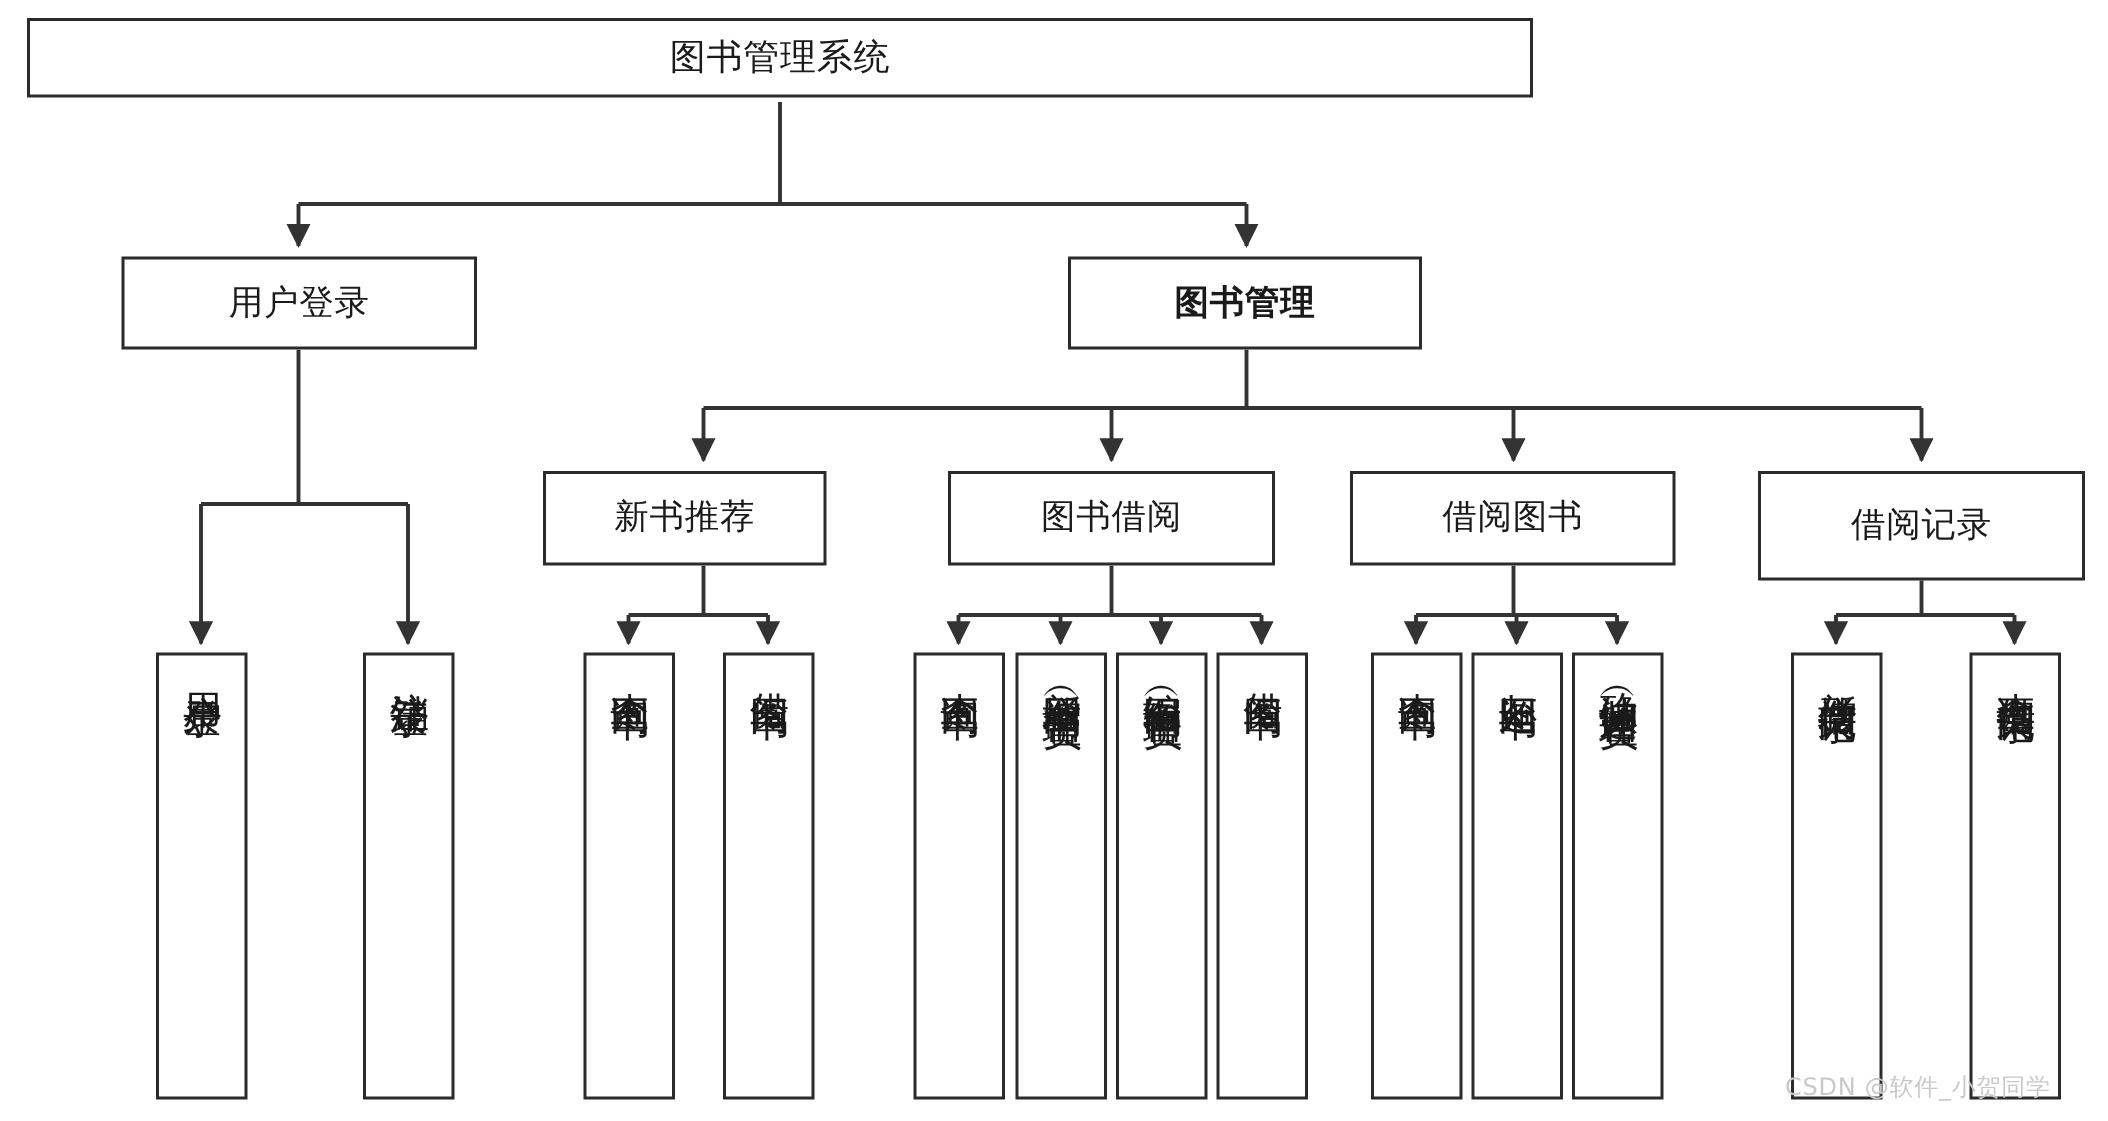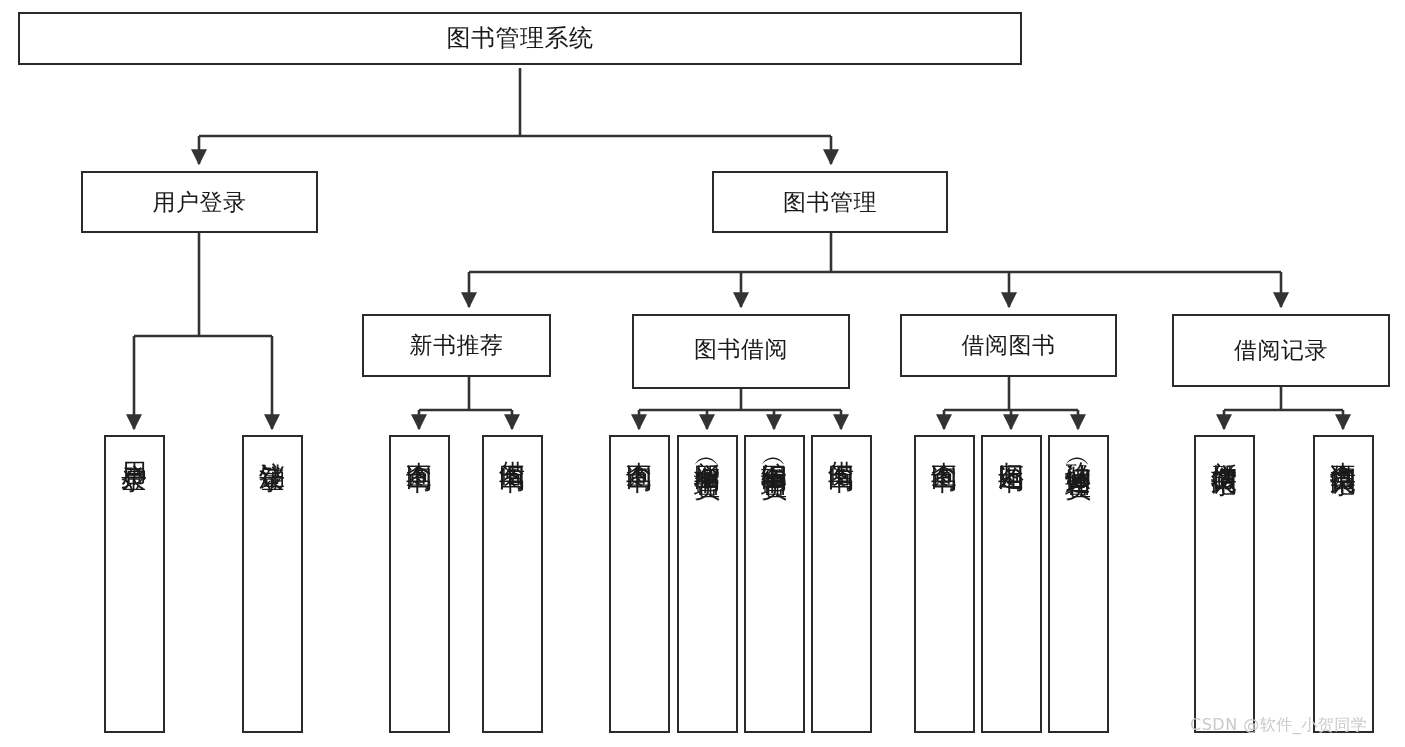--- a/index.html
+++ b/index.html
@@ -124,28 +124,28 @@
     </g>
   </svg>
 
   <div class="node horiz root" style="left:18px; top:12px; width:1004px; height:53px;">
     <span class="label">图书管理系统</span>
   </div>
 
   <div class="node horiz" style="left:81px; top:171px; width:237px; height:62px;">
     <span class="label">用户登录</span>
   </div>
-  <div class="node horiz" style="left:712px; top:171px; width:236px; height:62px;">
+  <div class="node horiz" style="left:712px; top:171px; width:236px; height:62px;font-weight:bold;">
     <span class="label">图书管理</span>
   </div>
 
   <div class="node horiz" style="left:362px; top:314px; width:189px; height:63px;">
     <span class="label">新书推荐</span>
   </div>
-  <div class="node horiz" style="left:632px; top:314px; width:218px; height:75px;font-family:Liberation Mono, monospace;">
+  <div class="node horiz" style="left:632px; top:314px; width:218px; height:63px;">
     <span class="label">图书借阅</span>
   </div>
   <div class="node horiz" style="left:900px; top:314px; width:217px; height:63px;">
     <span class="label">借阅图书</span>
   </div>
   <div class="node horiz" style="left:1172px; top:314px; width:218px; height:73px;">
     <span class="label">借阅记录</span>
   </div>
 
   <div class="node vert" style="left:104px; top:435px; width:61px; height:298px;">

